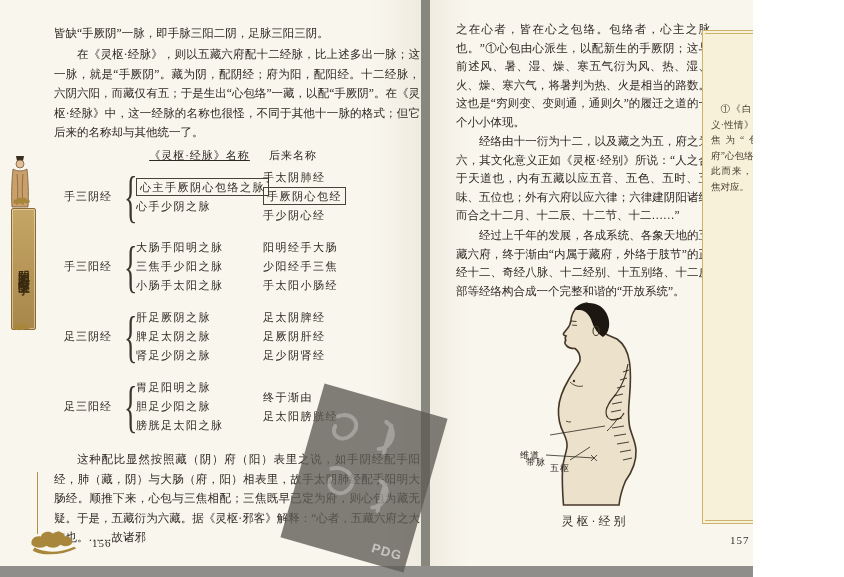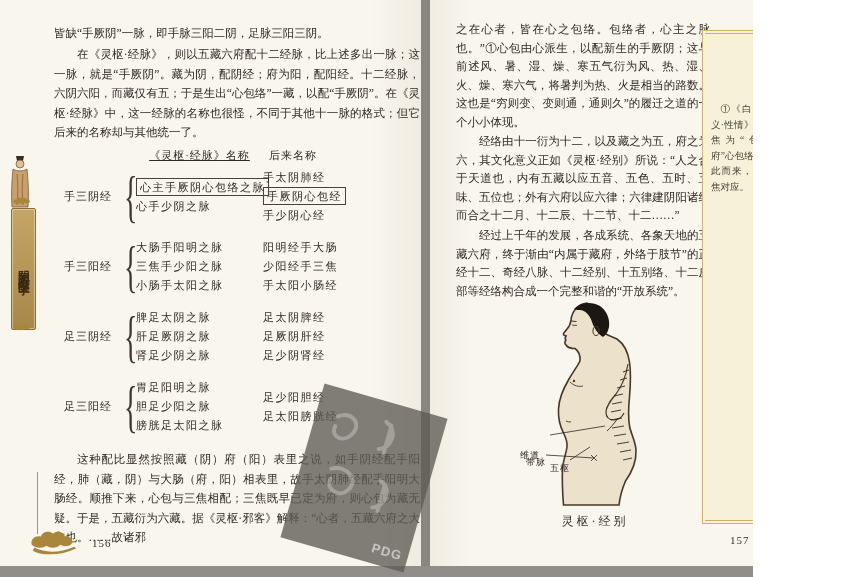--- a/index.html
+++ b/index.html
@@ -124,41 +124,41 @@
           <div>阳明经手大肠</div>
           <div>少阳经手三焦</div>
           <div>手太阳小肠经</div>
         </div>
       </div>
 
       <div class="mt-group">
         <div class="mt-label">足三阴经</div>
         <div class="mt-brace">{</div>
         <div class="mt-col">
+          <div>肝足厥阴之脉</div>
           <div>脾足太阴之脉</div>
-          <div>肝足厥阴之脉</div>
           <div>肾足少阴之脉</div>
         </div>
         <div class="mt-col">
           <div>足太阴脾经</div>
           <div>足厥阴肝经</div>
           <div>足少阴肾经</div>
         </div>
       </div>
 
       <div class="mt-group">
         <div class="mt-label">足三阳经</div>
         <div class="mt-brace">{</div>
         <div class="mt-col">
           <div>胃足阳明之脉</div>
           <div>胆足少阳之脉</div>
           <div>膀胱足太阳之脉</div>
         </div>
         <div class="mt-col">
-          <div>足少阳胆经</div>
+          <div>终于渐由</div>
           <div>足太阳膀胱经</div>
         </div>
       </div>
     </div>
 
     <div class="para lp-body indent" style="top:450px;">这种配比显然按照藏（阴）府（阳）表里之说，如手阴经配手阳经，肺（藏，阴）与大肠（府，阳）相表里，故手太阴肺经配手阳明大肠经。顺推下来，心包与三焦相配；三焦既早已定为府，则心包为藏无疑。于是，五藏衍为六藏。据《灵枢·邪客》解释：“心者，五藏六府之大主也。……故诸邪</div>
 
     <div class="string" style="left:37px;top:472px;height:62px;"></div>
     <svg class="cloud" style="left:24px;top:531px;" width="58" height="24" viewBox="0 0 54 26">
       <path d="M4,15 C2,9 8,4 14,6 C15,1 23,-1 27,3 C31,-1 39,1 40,6 C46,5 50,10 47,14 C44,17 38,17 35,15 C31,19 24,19 20,16 C16,19 8,19 4,15 Z" fill="#a8873c"></path>

